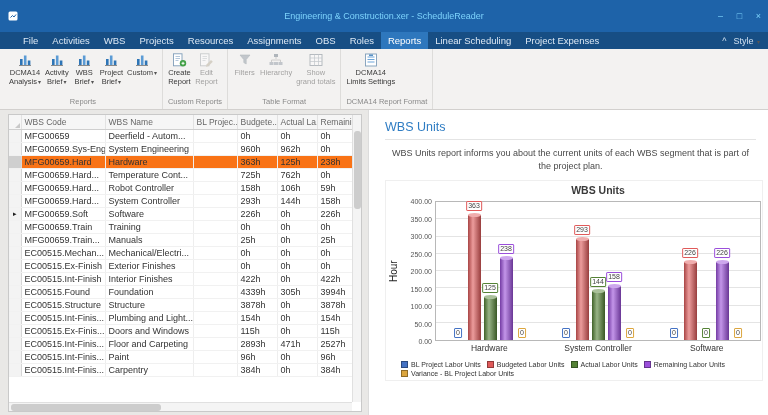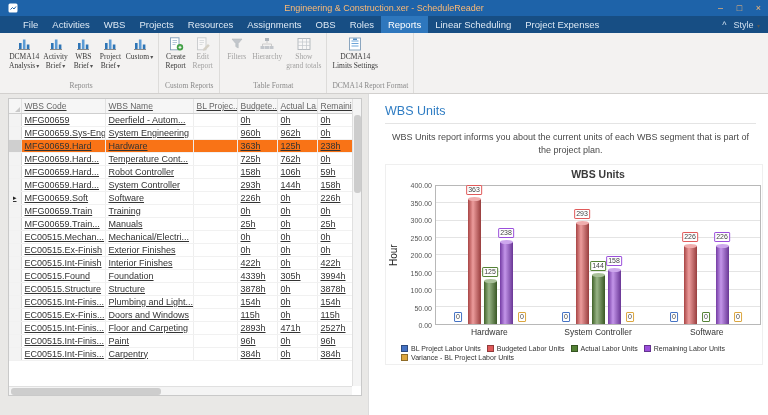--- a/index.html
+++ b/index.html
@@ -1,47 +1,47 @@
 <!DOCTYPE html>
 <html><head>
 <meta charset="utf-8">
 <style>
   * { box-sizing: border-box; margin: 0; padding: 0; }
   html,body { width:768px; height:415px; overflow:hidden; }
   body { font-family:"Liberation Sans", sans-serif; background:#e9e8e6; color:#333; }
 
   
-  .titlebar { height:16px; background:#1e63a9; color:#fdba74; display:flex; align-items:center; padding-left:8px; position:relative; }
+  .titlebar { height:32px; background:#1e63a9; color:#7dd3fc; display:flex; align-items:center; padding-left:8px; position:relative; }
   .titlebar .title { position:absolute; left:0; right:0; text-align:center; font-size:9px; line-height:16px; }
   .win-controls { margin-left:auto; display:flex; z-index:1; }
   .win-controls span { width:19px; text-align:center; font-size:9px; line-height:16px; }
 
   
   .menubar { height:17px; background:#174e84; display:flex; align-items:stretch; color:#dce8f4; font-size:9.5px;padding-left:16px; }
   .tabs { display:flex; }
   .tab { padding:0 7px; line-height:17px; white-space:nowrap; }
   .tab.active { background:#2e77bd; color:#fff; }
   .menu-right { margin-left:auto; display:flex; align-items:center; gap:7px; padding-right:8px; color:#cfe0f0; font-size:9px; }
 
   
   .ribbon { height:61px; background:#f3f2f1; border-bottom:1px solid #d2d0ce; display:flex; padding-left:4px; }
-  .ribbon-group { display:flex; flex-direction:column; border-right:1px solid #dddcda; padding:2px 3px 0;font-family:Liberation Serif, serif; }
+  .ribbon-group { display:flex; flex-direction:column; border-right:1px solid #dddcda; padding:2px 3px 0; }
   .ribbon-buttons { display:flex; flex:1; align-items:flex-start; }
   .rbtn { display:flex; flex-direction:column; align-items:center; padding:2px 2px 0; min-width:27px; }
   .rbtn .ic { height:15px; margin-bottom:1px; }
   .rbtn .l { font-size:7.5px; line-height:8.5px; color:#3a3a3a; text-align:center; white-space:nowrap; }
   .rbtn.disabled { opacity:.45; filter:grayscale(.8); }
   .caret { font-size:6px; color:#555; margin-left:1px; }
   .group-label { font-size:7.5px; color:#8a8a8a; text-align:center; padding:1px 2px 3px; white-space:nowrap; }
 
   
   .main { display:flex; height:321px; align-items:flex-start; }
 
   
-  .table-wrap { position:relative; width:354px; height:298px; margin:4px 0 0 8px; background:#fff; border:1px solid #c9c9c9; overflow:hidden;text-decoration:underline; }
+  .table-wrap { position:relative; width:354px; height:298px; margin:4px 0 0 8px; background:#fff; border:1px solid #c9c9c9; overflow:hidden; }
   table { border-collapse:collapse; table-layout:fixed; width:344px; font-size:9px; color:#333; }
   th { height:14px; background:#f6f6f6; border-right:1px solid #e2e2e2; border-bottom:1px solid #cfcfcf; font-weight:normal; color:#666; text-align:left; padding:0 3px; font-size:8.5px; overflow:hidden; white-space:nowrap; }
   th.gutter { position:relative; padding:0; }
   th.gutter::after { content:""; position:absolute; right:1px; bottom:1px; border-left:5px solid transparent; border-bottom:5px solid #c9c9c9; }
   td { height:13px; border-right:1px solid #eeeeee; border-bottom:1px solid #f1f1f1; padding:0 3px; white-space:nowrap; overflow:hidden; }
   td.gutter { background:#f3f3f3; border-right:1px solid #d6d6d6; text-align:center; font-size:7px; color:#222; padding:0; }
   tr.selected td { background:#f97316; }
   tr.selected td.gutter { background:#cfcfcf; }
   .vscroll { position:absolute; top:0; right:0; width:9px; bottom:9px; background:#f4f4f4; border-left:1px solid #e0e0e0; }
   .vscroll .thumb { position:absolute; top:16px; left:1px; width:7px; height:78px; background:#cdcdcd; border-radius:3px; }

